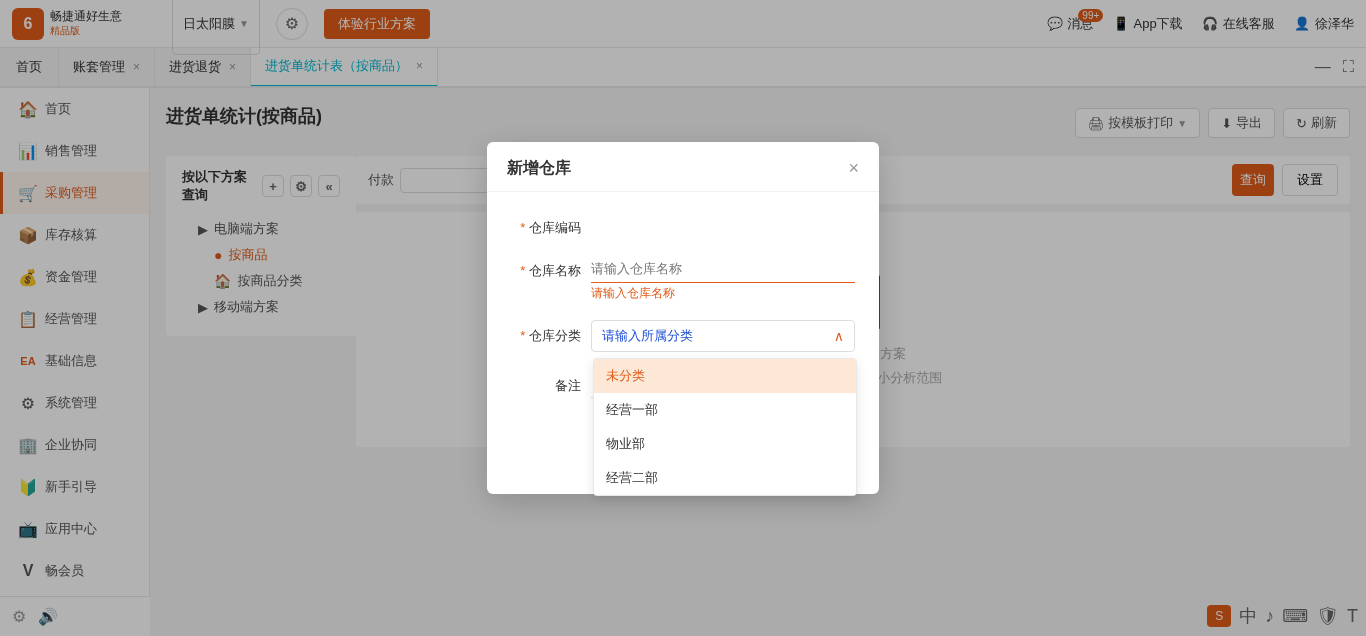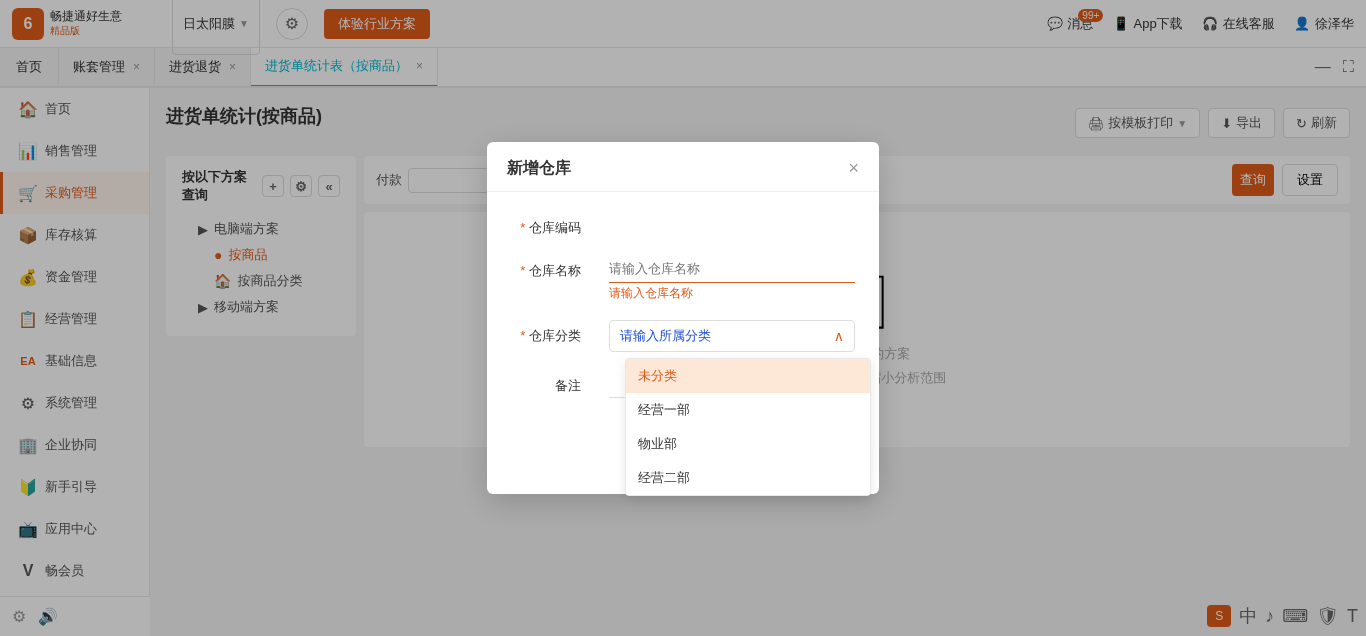--- a/index.html
+++ b/index.html
@@ -241,21 +241,21 @@
       display: flex; align-items: center; justify-content: space-between;
       padding: 16px 20px 12px;
       border-bottom: 1px solid #f0f0f0;
     }
     .modal-title { font-size: 16px; font-weight: bold; color: #333; }
     .modal-close { cursor: pointer; color: #999; font-size: 18px; }
     .modal-body { padding: 20px 24px 16px; }
     .form-row {
       display: flex; align-items: flex-start;
       margin-bottom: 18px;
-      gap: 28px;
+      gap: 10px;
     }
     .form-label {
       font-size: 13px;
       color: #333;
       width: 70px;
       text-align: right;
       padding-top: 7px;
       flex-shrink: 0;
     }
     .form-label.required::before { content: '* '; color: #e05c1a; }
@@ -280,21 +280,21 @@
       font-size: 13px;
       display: flex; align-items: center; justify-content: space-between;
       cursor: pointer;
       background: white;
       position: relative;
     }
     .dropdown-field .dd-arrow { color: #e05c1a; font-size: 14px; }
 
     .dropdown-popup {
       position: absolute;
-      top: 38px; left: 16px;
+      top: 38px; left: 2px;
       width: 100%;
       background: white;
       border: 1px solid #e8e8e8;
       border-radius: 4px;
       box-shadow: 0 4px 12px rgba(0,0,0,0.1);
       z-index: 200;
     }
     .dropdown-item {
       padding: 8px 12px;
       cursor: pointer;
@@ -519,21 +519,21 @@
           <span>⬇</span>
           <span>导出</span>
         </div>
         <div class="toolbar-btn">
           <span>↻</span>
           <span>刷新</span>
         </div>
       </div>
     </div>
 
-    <div style="display:flex;gap:8px;">
+    <div style="display:flex;gap:0;">
 
       <div style="width:190px;flex-shrink:0;">
         <div class="filter-panel">
           <div class="filter-title">
             <span>按以下方案查询</span>
             <div class="filter-actions">
               <div class="filter-btn">+</div>
               <div class="filter-btn">⚙</div>
               <div class="filter-btn">«</div>
             </div>

